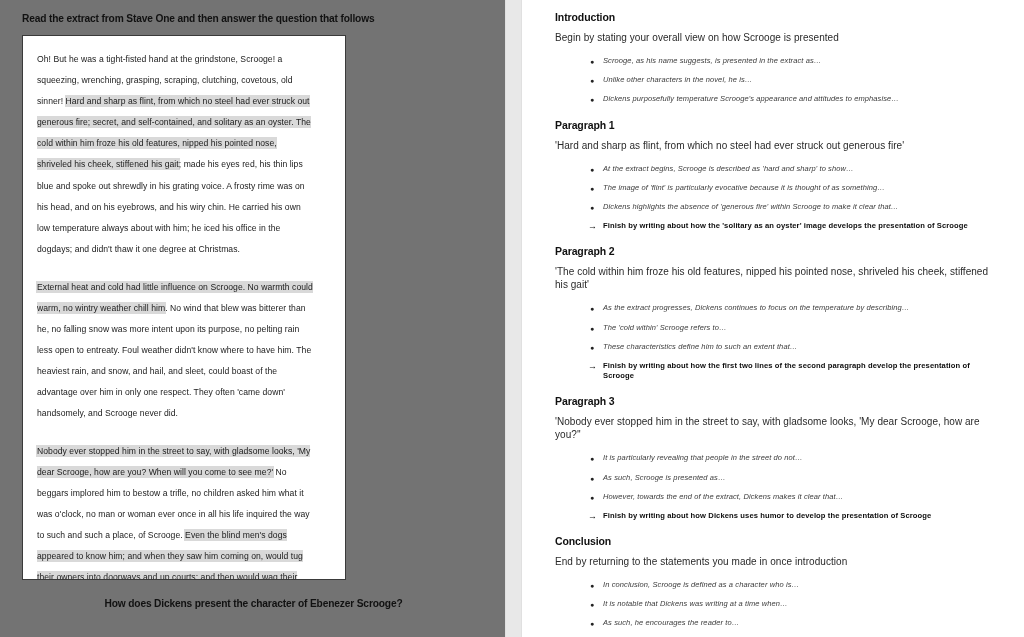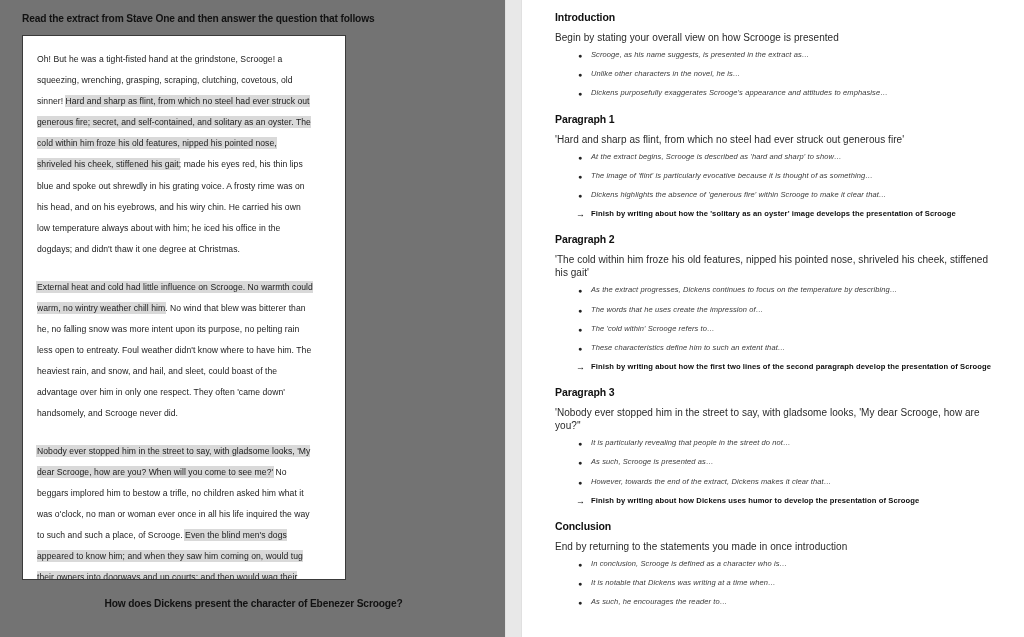--- a/index.html
+++ b/index.html
@@ -99,21 +99,21 @@
   }
   .sec-lead {
     font-size: 10px;
     color: #2a2a2a;
     margin: 0 0 6px 0;
     line-height: 1.3;
     letter-spacing: 0.05px;
   }
   ul.bullets {
     list-style: none;
-    margin: 0;
+    margin: 12px;
     padding: 0 0 0 36px;
   }
   ul.bullets li {
     position: relative;
     font-size: 7.5px;
     font-style: italic;
     color: #3a3a3a;
     line-height: 1.35;
     margin-bottom: 9px;
     letter-spacing: 0.1px;
@@ -164,39 +164,38 @@
 
   <div class="gutter"></div>
 
   <div class="page-right" id="plan-column">
       <div class="plan-section">
         <div class="sec-title">Introduction</div>
         <div class="sec-lead">Begin by stating your overall view on how Scrooge is presented</div>
         <ul class="bullets">
           <li><span class="dot">●</span><span>Scrooge, as his name suggests, is presented in the extract as…</span></li>
           <li><span class="dot">●</span><span>Unlike other characters in the novel, he is…</span></li>
-          <li><span class="dot">●</span><span>Dickens purposefully exaggerates Scrooge's appearance and attitudes to emphasise…</span></li>
+          <li><span class="dot">●</span><span>Dickens purposefully temperature Scrooge's appearance and attitudes to emphasise…</span></li>
         </ul>
       </div>
       <div class="plan-section">
         <div class="sec-title">Paragraph 1</div>
         <div class="sec-lead">'Hard and sharp as flint, from which no steel had ever struck out generous fire'</div>
         <ul class="bullets">
           <li><span class="dot">●</span><span>At the extract begins, Scrooge is described as 'hard and sharp' to show…</span></li>
           <li><span class="dot">●</span><span>The image of 'flint' is particularly evocative because it is thought of as something…</span></li>
           <li><span class="dot">●</span><span>Dickens highlights the absence of 'generous fire' within Scrooge to make it clear that…</span></li>
           <li class="finish"><span class="arrow">→</span><span>Finish by writing about how the 'solitary as an oyster' image develops the presentation of Scrooge</span></li>
         </ul>
       </div>
       <div class="plan-section">
         <div class="sec-title">Paragraph 2</div>
         <div class="sec-lead">'The cold within him froze his old features, nipped his pointed nose, shriveled his cheek, stiffened his gait'</div>
         <ul class="bullets">
           <li><span class="dot">●</span><span>As the extract progresses, Dickens continues to focus on the temperature by describing…</span></li>
-          <li><span class="dot">●</span><span>The words that he uses create the impression of…</span></li>
           <li><span class="dot">●</span><span>The 'cold within' Scrooge refers to…</span></li>
           <li><span class="dot">●</span><span>These characteristics define him to such an extent that…</span></li>
           <li class="finish"><span class="arrow">→</span><span>Finish by writing about how the first two lines of the second paragraph develop the presentation of Scrooge</span></li>
         </ul>
       </div>
       <div class="plan-section">
         <div class="sec-title">Paragraph 3</div>
         <div class="sec-lead">'Nobody ever stopped him in the street to say, with gladsome looks, 'My dear Scrooge, how are you?''</div>
         <ul class="bullets">
           <li><span class="dot">●</span><span>It is particularly revealing that people in the street do not…</span></li>

